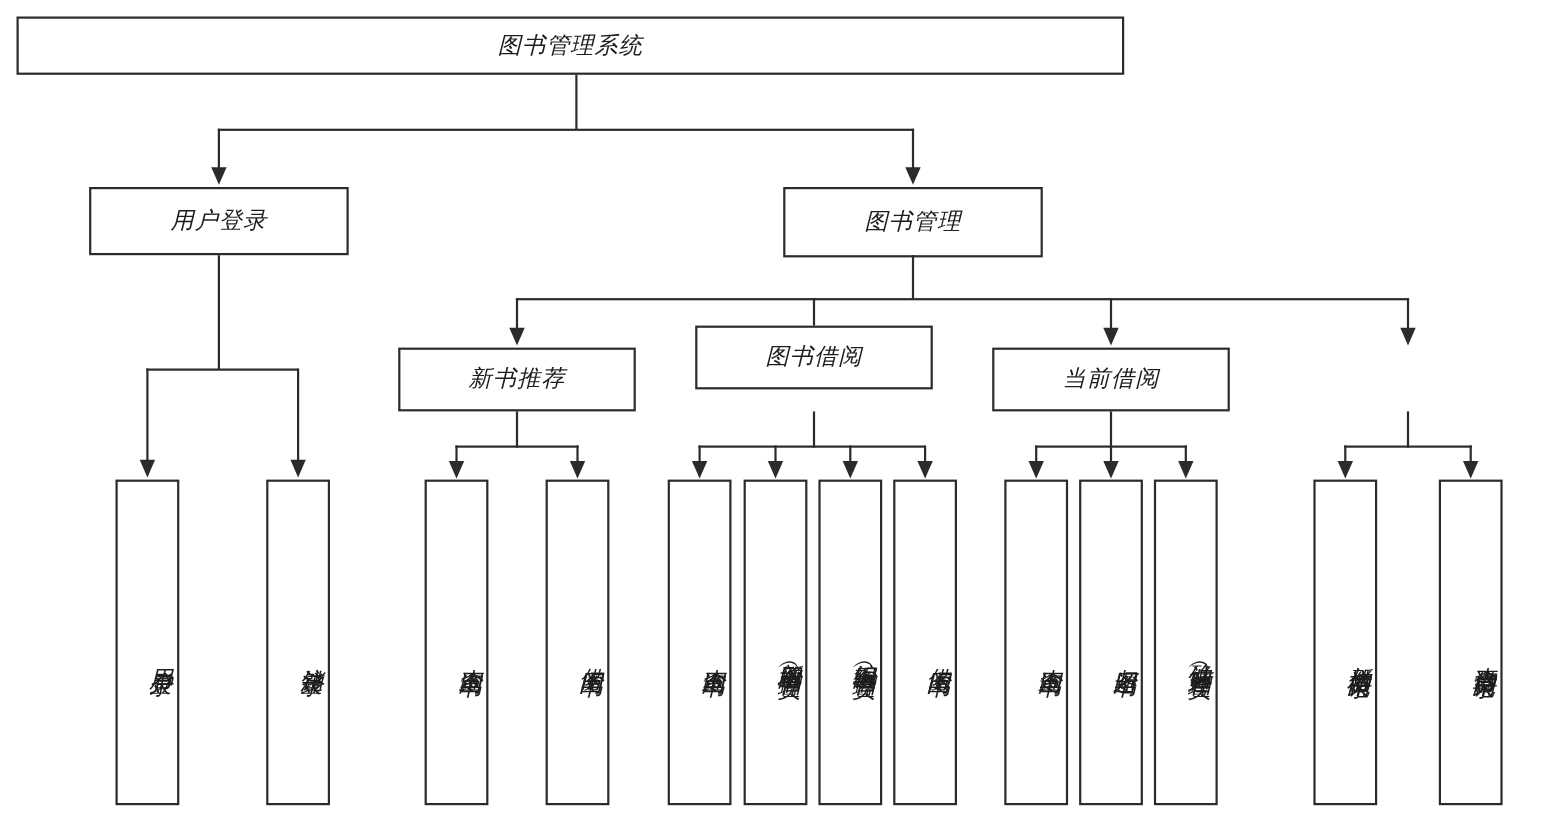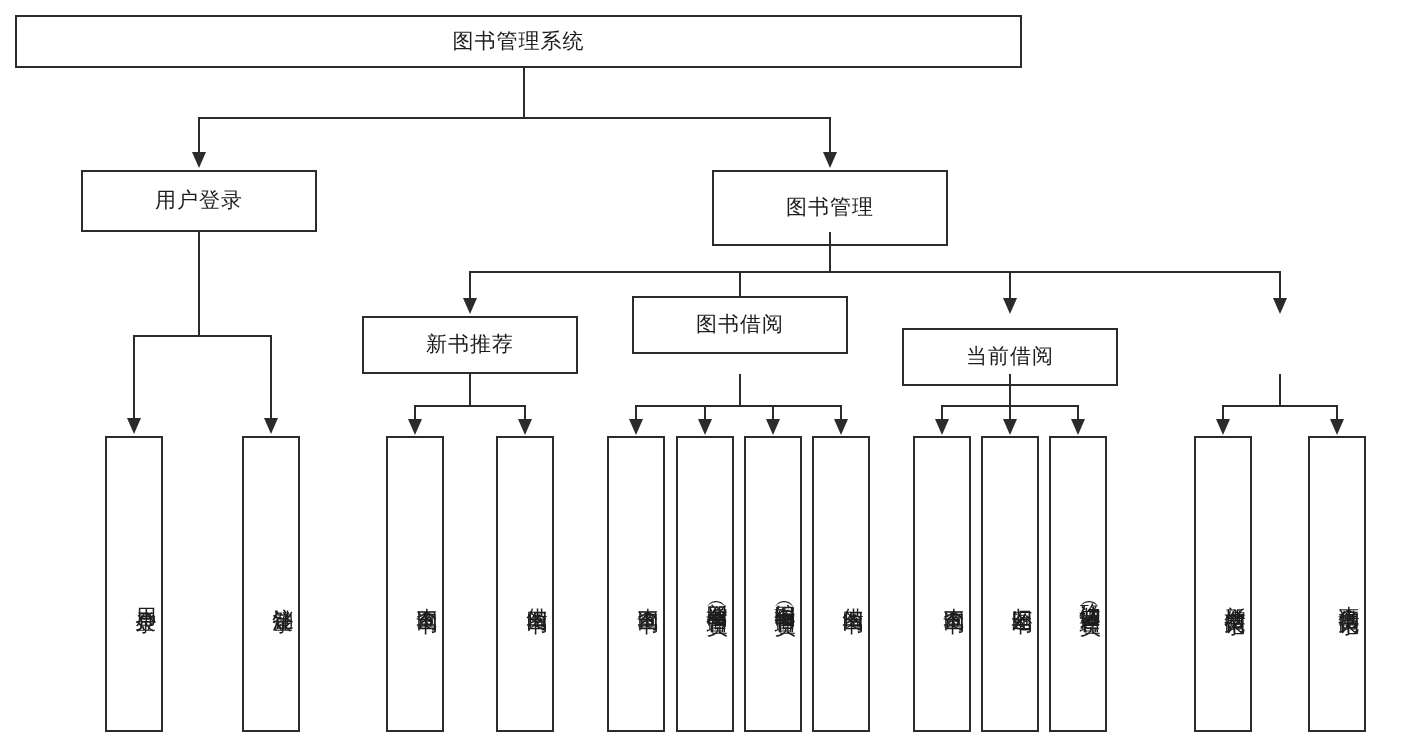--- a/index.html
+++ b/index.html
@@ -22,20 +22,21 @@
   .node {
     position: absolute;
     box-sizing: border-box;
     border: 2px solid #2b2b2b;
     background: #ffffff;
     color: #1d1d1d;
     display: flex;
     align-items: center;
     justify-content: center;
     text-align: center;
+    font-style: italic;
   }
   .node.horiz {
     font-size: 21px;
     line-height: 1.2;
     letter-spacing: 1px;
   }
   .node.vert {
     writing-mode: vertical-rl;
     text-orientation: upright;
     font-size: 21px;
@@ -92,21 +93,21 @@
 
   <div class="conn vline" style="left:198px; top:117px; width:2px; height:37px;"></div>
   <div class="arrow" style="left:192px; top:152px;"></div>
   <div class="conn vline" style="left:829px; top:117px; width:2px; height:37px;"></div>
   <div class="arrow" style="left:823px; top:152px;"></div>
 
   <div class="node horiz" style="left:81px; top:170px; width:236px; height:62px;">
     <span>用户登录</span>
   </div>
 
-  <div class="node horiz" style="left:712px; top:170px; width:236px; height:76px;">
+  <div class="node horiz" style="left:712px; top:170px; width:236px; height:64px;">
     <span>图书管理</span>
   </div>
 
   <div class="conn vline" style="left:198px; top:232px; width:2px; height:104px;"></div>
   <div class="conn hline" style="left:133px; top:335px; width:138px; height:2px;"></div>
   <div class="conn vline" style="left:133px; top:335px; width:2px; height:85px;"></div>
   <div class="arrow" style="left:127px; top:418px;"></div>
   <div class="conn vline" style="left:270px; top:335px; width:2px; height:85px;"></div>
   <div class="arrow" style="left:264px; top:418px;"></div>
 
@@ -124,21 +125,21 @@
 
   <div class="conn vline" style="left:1279px; top:271px; width:2px; height:29px;"></div>
   <div class="arrow" style="left:1273px; top:298px;"></div>
 
   <div class="node horiz" style="left:362px; top:316px; width:216px; height:58px;">
     <span>新书推荐</span>
   </div>
   <div class="node horiz" style="left:632px; top:296px; width:216px; height:58px;">
     <span>图书借阅</span>
   </div>
-  <div class="node horiz" style="left:902px; top:328px; width:216px; height:58px;">
+  <div class="node horiz" style="left:902px; top:316px; width:216px; height:58px;">
     <span>当前借阅</span>
   </div>
 
   <div class="conn vline" style="left:469px; top:374px; width:2px; height:33px;"></div>
   <div class="conn hline" style="left:414px; top:405px; width:112px; height:2px;"></div>
   <div class="conn vline" style="left:414px; top:405px; width:2px; height:16px;"></div>
   <div class="arrow" style="left:408px; top:419px;"></div>
   <div class="conn vline" style="left:524px; top:405px; width:2px; height:16px;"></div>
   <div class="arrow" style="left:518px; top:419px;"></div>
 

